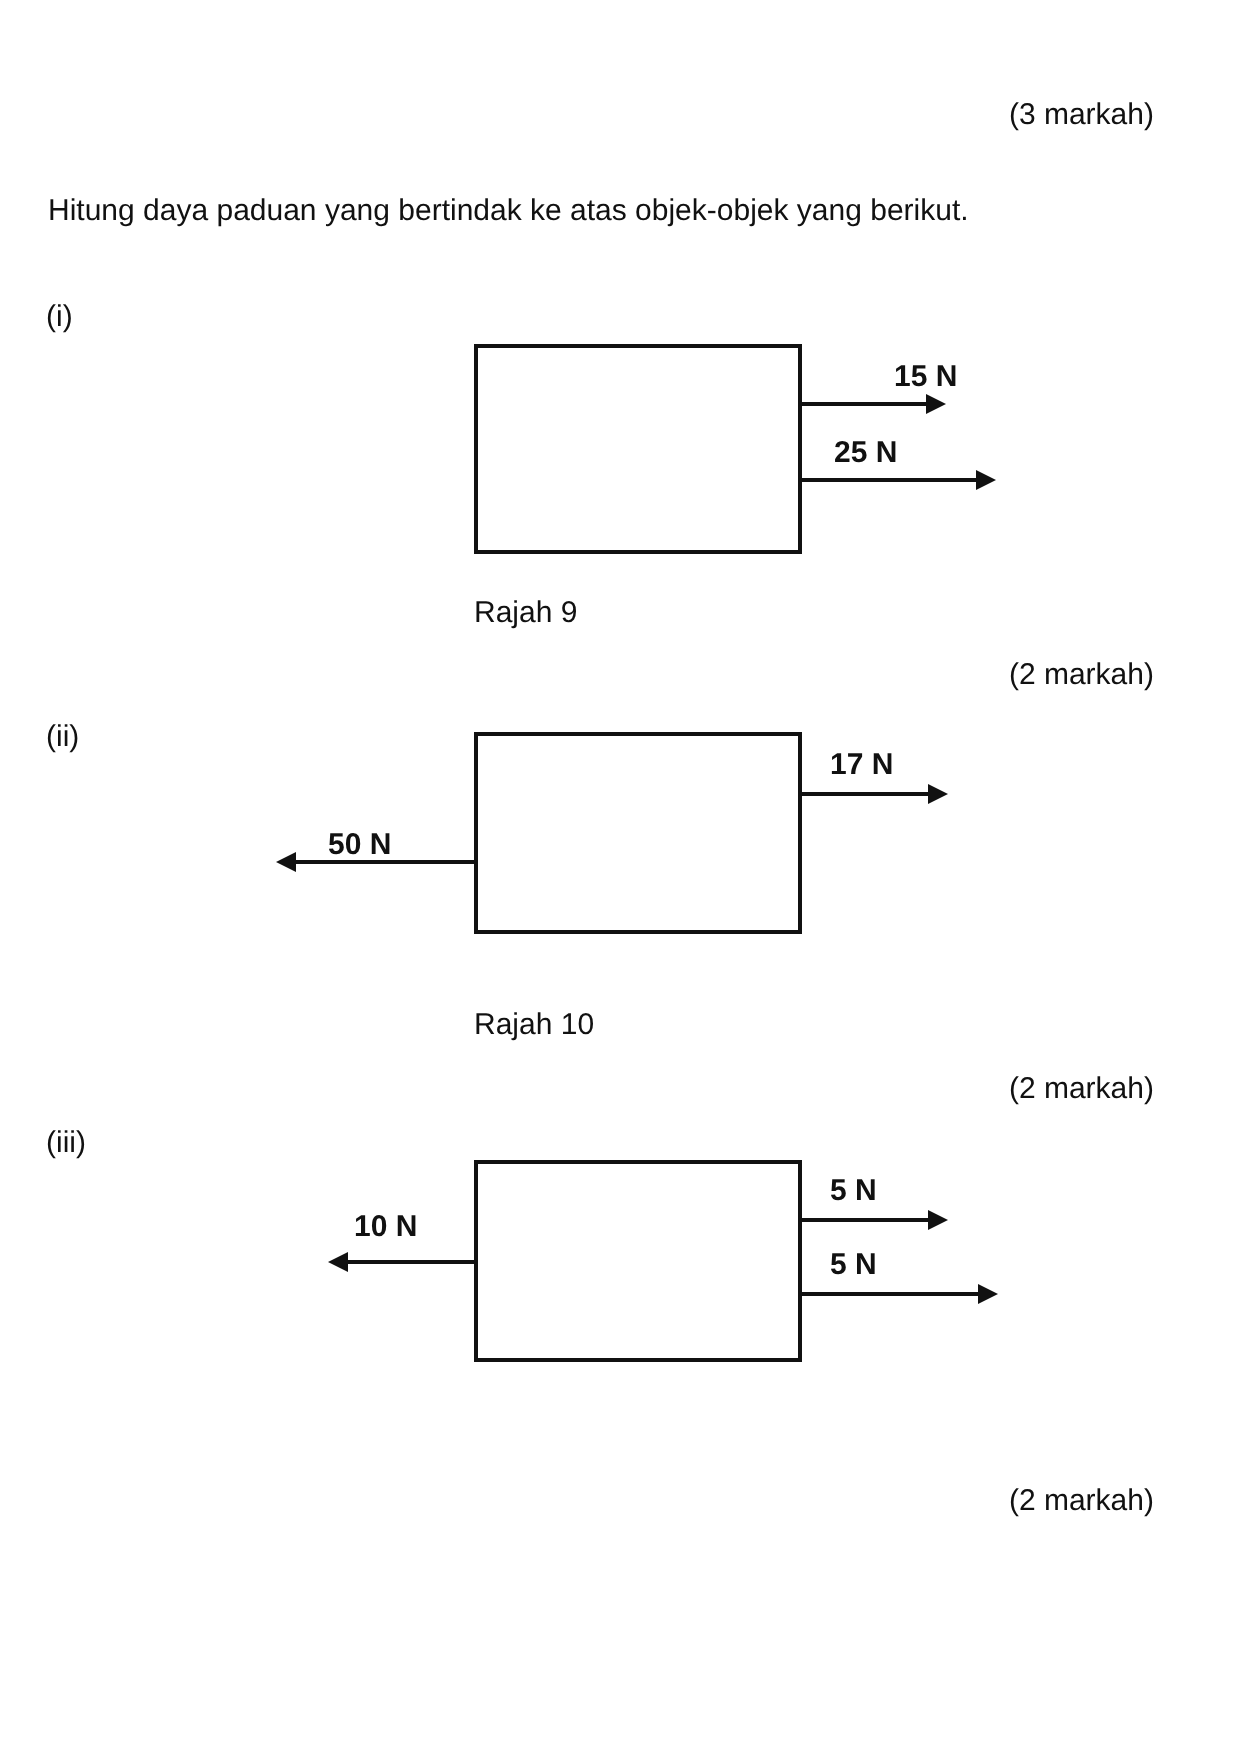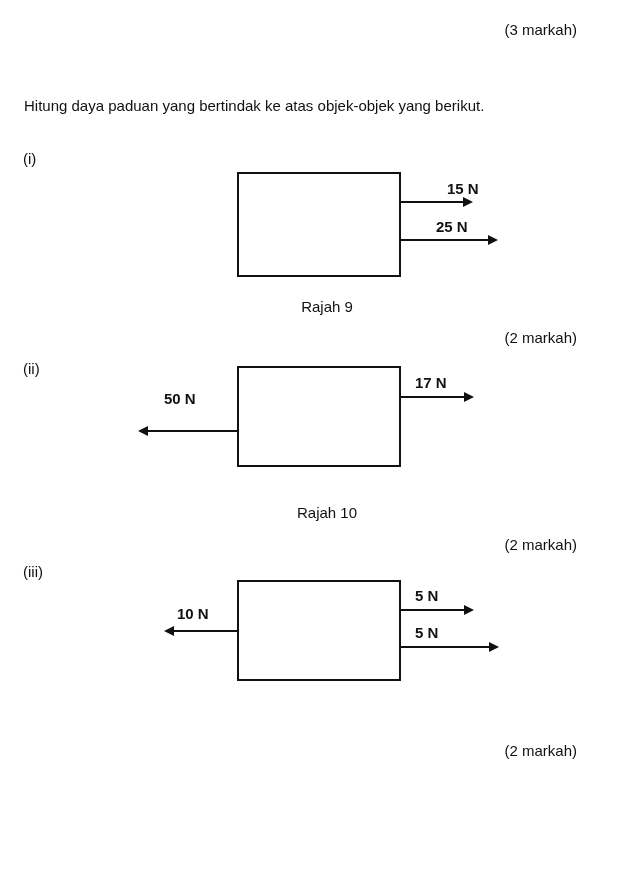--- a/index.html
+++ b/index.html
@@ -33,21 +33,21 @@
     position: absolute;
     font-size: 15px;
     font-weight: bold;
     line-height: 16px;
     white-space: nowrap;
   }
   .caption-wrap {
     position: absolute;
     left: 237px;
     width: 180px;
-    text-align: center;
+    text-align: left;
     font-size: 15px;
     line-height: 19px;
   }
   .arrow {
     position: absolute;
     height: 10px;
   }
   .arrow .shaft {
     position: absolute;
     top: 4px;
@@ -65,53 +65,53 @@
     border-bottom: 5px solid transparent;
   }
   .arrow.dir-right .head { right: 0; border-left: 10px solid #111111; }
   .arrow.dir-left  .head { left: 0;  border-right: 10px solid #111111; }
 </style>
 </head>
 <body>
 
 <div class="page">
 
-  <div class="txt marks" style="top:20px;">(3 markah)</div>
+  <div class="txt marks" style="top:48px;">(3 markah)</div>
   <div class="txt" style="left:24px; top:96px;">Hitung daya paduan yang bertindak ke atas objek-objek yang berikut.</div>
 
   <div class="txt part-label" style="top:149px;">(i)</div>
 
   <div class="box" style="left:237px; top:172px; width:164px; height:105px;"></div>
 
   <div class="flabel" style="left:415px; top:181px;margin-left:32px;">15 N</div>
   <div class="arrow dir-right" style="left:400px; top:197px; width:73px;">
     <span class="shaft"></span>
     <span class="head"></span>
   </div>
 
-  <div class="flabel" style="left:436px; top:219px;">25 N</div>
+  <div class="flabel" style="left:417px; top:219px;">25 N</div>
   <div class="arrow dir-right" style="left:400px; top:235px; width:98px;">
     <span class="shaft"></span>
     <span class="head"></span>
   </div>
 
   <div class="caption-wrap" style="top:297px;">Rajah 9</div>
   <div class="txt marks" style="top:328px;">(2 markah)</div>
 
   <div class="txt part-label" style="top:359px;">(ii)</div>
 
   <div class="box" style="left:237px; top:366px; width:164px; height:101px;"></div>
 
   <div class="flabel" style="left:415px; top:375px;">17 N</div>
   <div class="arrow dir-right" style="left:400px; top:392px; width:74px;">
     <span class="shaft"></span>
     <span class="head"></span>
   </div>
 
-  <div class="flabel" style="left:164px; top:391px;">50 N</div>
+  <div class="flabel" style="left:164px; top:415px;">50 N</div>
   <div class="arrow dir-left" style="left:138px; top:426px; width:99px;">
     <span class="shaft"></span>
     <span class="head"></span>
   </div>
 
   <div class="caption-wrap" style="top:503px;">Rajah 10</div>
   <div class="txt marks" style="top:535px;">(2 markah)</div>
 
   <div class="txt part-label" style="top:562px;">(iii)</div>
 

